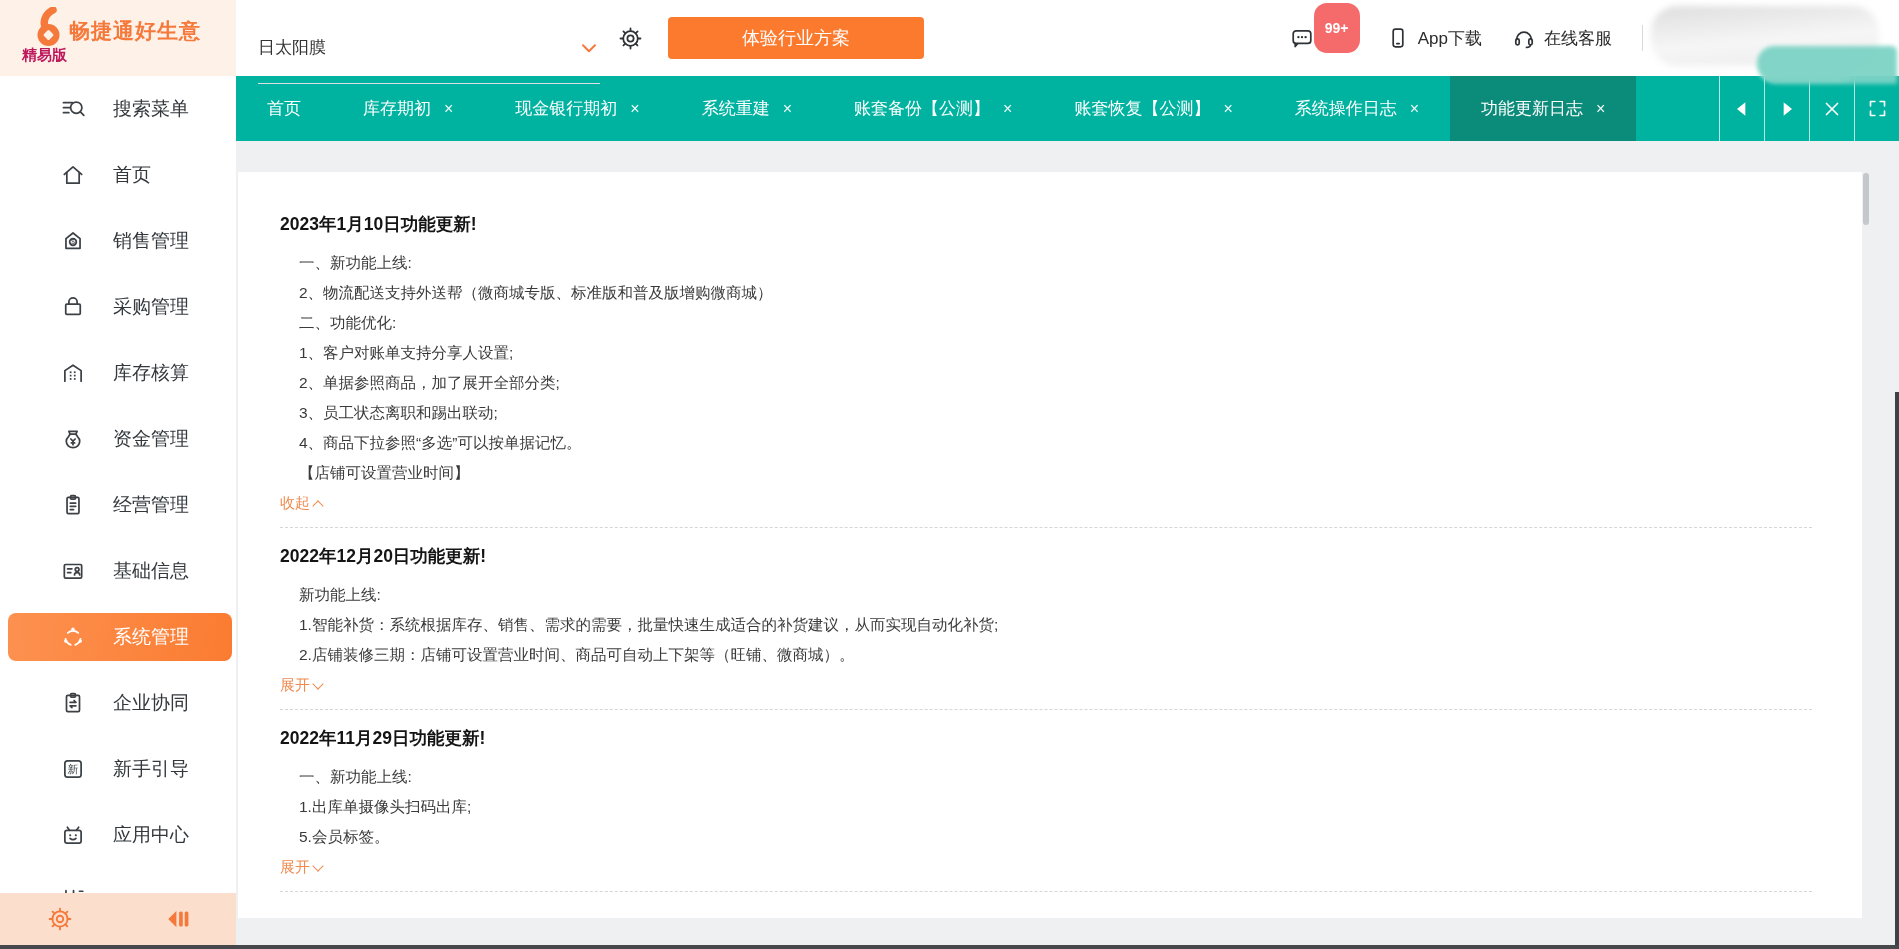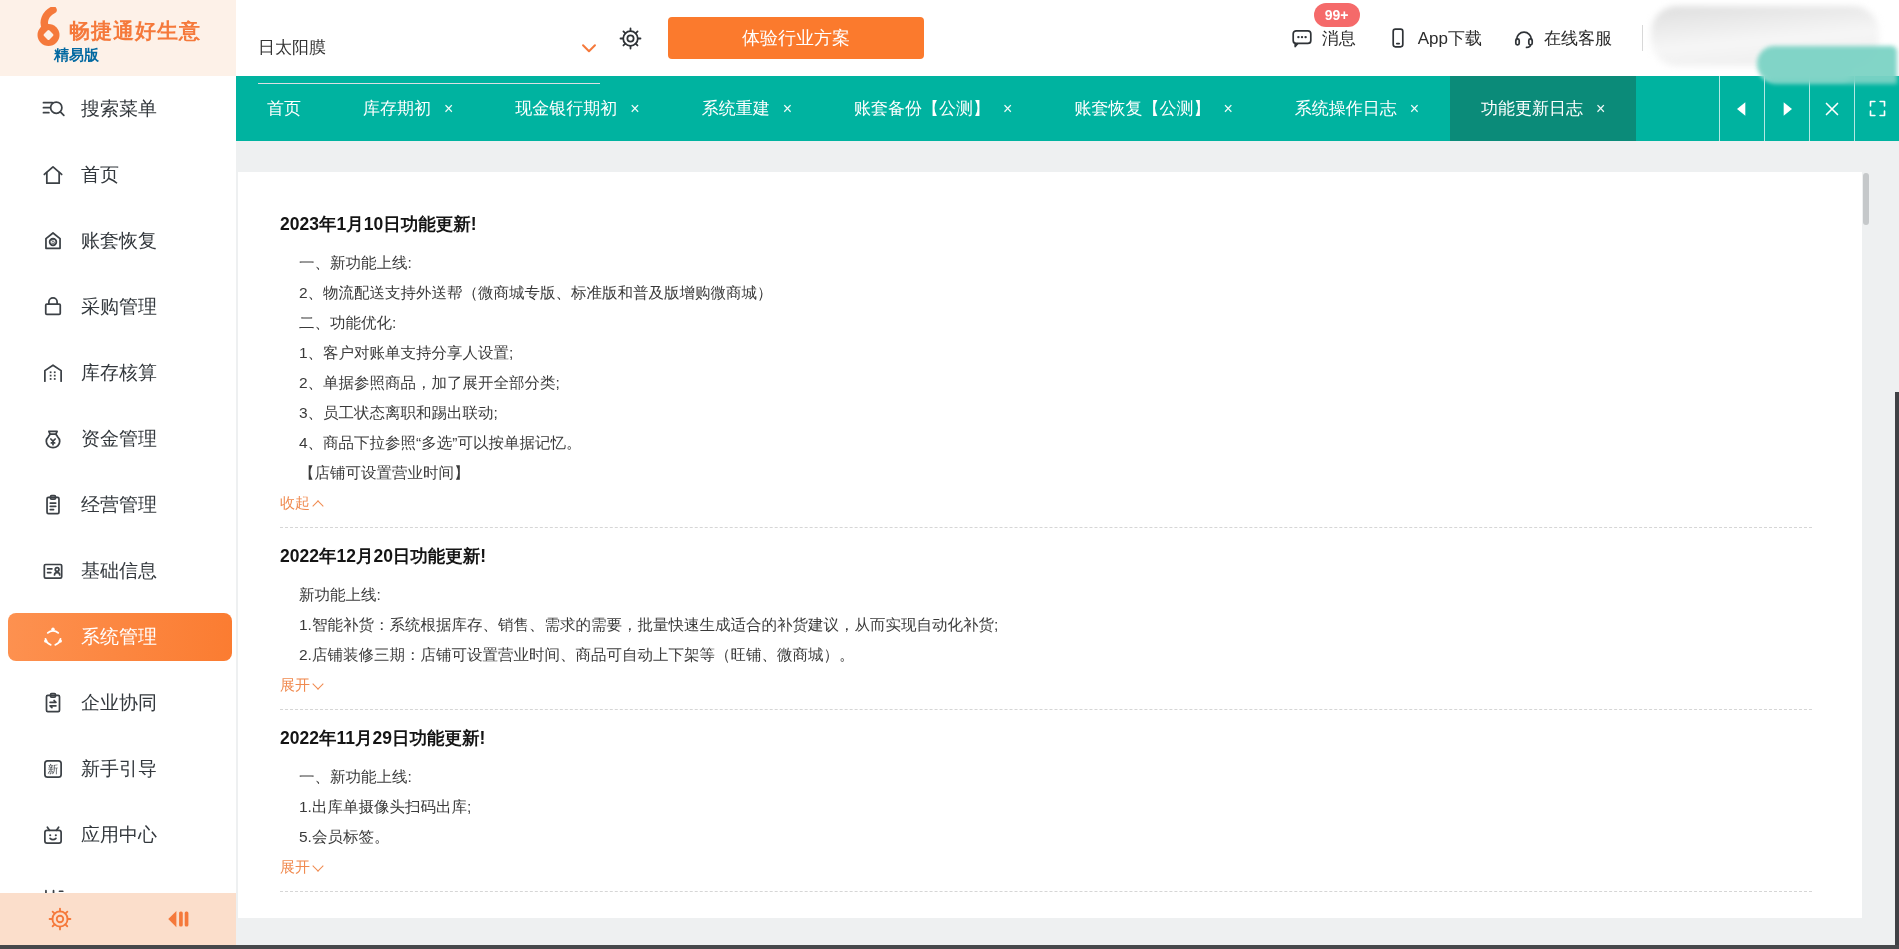--- a/index.html
+++ b/index.html
@@ -4,32 +4,32 @@
 <style>
   html,body{margin:0;padding:0;width:1899px;height:949px;overflow:hidden;
     font-family:"Liberation Sans","DejaVu Sans",sans-serif;background:#fff;position:relative;}
   *{box-sizing:border-box;}
 
   
   .topbar{position:absolute;top:0;left:0;width:100%;height:76px;background:#fff;z-index:20;}
   .logo-area{position:absolute;top:0;left:0;width:236px;height:76px;background:#fdf1e8;padding-left:24px;}
   .logo-mark{position:absolute;left:30px;top:7px;}
   .logo-title{position:absolute;left:69px;top:17px;font-size:21px;font-weight:700;color:#f5793b;letter-spacing:1px;}
-  .logo-edition{position:absolute;left:22px;top:46px;font-size:15px;font-weight:700;color:#0369a1;margin-left:32px;}
+  .logo-edition{position:absolute;left:22px;top:46px;font-size:15px;font-weight:700;color:#be185d;}
   .company-select{position:absolute;left:258px;top:12px;height:72px;width:342px;display:flex;align-items:center;
     justify-content:space-between;border-bottom:1px solid #dcdfe3;cursor:pointer;}
   .company-select .val{font-size:17px;color:#333;}
   .header-gear{position:absolute;left:618px;top:26px;cursor:pointer;color:#2f3337;}
   .trial-btn{position:absolute;left:668px;top:17px;width:256px;height:42px;background:#fb7a2d;color:#fff;
     border:none;border-radius:4px;font-size:18px;font-family:inherit;cursor:pointer;}
   .top-actions{position:absolute;right:256px;top:0;height:76px;display:flex;align-items:center;gap:30px;color:#2b2b2b;}
   .t-act{display:flex;align-items:center;gap:8px;font-size:17px;cursor:pointer;position:relative;color:#2b2b2b;}
   .t-act svg{color:#2f3337;}
   .badge{position:absolute;top:-23px;left:24px;background:#f56a6a;color:#fff;font-size:14px;font-weight:700;
-    padding:5px 11px;border-radius:13px;line-height:1;}
+    padding:18px 11px;border-radius:13px;line-height:1;}
   .vdiv{width:1px;height:26px;background:#d8d8d8;}
   .avatar-blur{position:absolute;right:8px;top:4px;width:240px;height:72px;z-index:30;cursor:pointer;}
   .avatar-blur .b1{position:absolute;inset:2px 12px 10px 0;background:linear-gradient(175deg,#dedede,#f6f6f6 55%,#ececec);
     border-radius:26px;filter:blur(3px);}
   .avatar-blur .b2{position:absolute;right:-6px;bottom:-8px;width:140px;height:38px;background:#7cd3c5;
     border-radius:34px 10px 0 40px;filter:blur(2px);opacity:.95;}
   .avatar-blur .b3{position:absolute;right:36px;bottom:-4px;width:96px;height:26px;background:#ecfaf7;
     border-radius:20px;filter:blur(2.5px);}
 
   
@@ -38,21 +38,21 @@
   .tab{display:flex;align-items:center;height:100%;padding:0 31px;color:#fff;font-size:17px;white-space:nowrap;cursor:pointer;}
   .tab.active{background:#0b8b79;}
   .tab .x{margin-left:13px;font-size:16px;line-height:1;opacity:.95;}
   .tab-controls{display:flex;height:100%;}
   .tc{width:45px;height:100%;display:flex;align-items:center;justify-content:center;
     border-left:1px solid rgba(255,255,255,.7);cursor:pointer;color:#fff;}
 
   
   .sidebar{position:absolute;top:76px;left:0;width:236px;bottom:0;background:#fff;z-index:6;}
   .menu{position:absolute;top:0;left:0;right:0;bottom:56px;overflow:hidden;}
-  .sidebar-item{height:66px;display:flex;align-items:center;padding-left:40px;gap:15px;position:relative;
+  .sidebar-item{height:66px;display:flex;align-items:center;padding-left:60px;gap:27px;position:relative;
     font-size:19px;color:#33383d;cursor:pointer;}
   .sidebar-item svg{color:#3c4146;flex:0 0 auto;}
   .sidebar-item .lbl{position:relative;z-index:1;}
   .sidebar-item svg{position:relative;z-index:1;}
   .sidebar-item.active{color:#fff;}
   .sidebar-item.active svg{color:#fff;}
   .sidebar-item.active::before{content:'';position:absolute;left:8px;right:4px;top:9px;bottom:9px;border-radius:8px;
     background:linear-gradient(95deg,#fd9150,#fb7c31);}
   .side-footer{position:absolute;left:0;right:0;bottom:4px;height:52px;background:#fbdecb;}
   .sf-gear{position:absolute;left:47px;top:13px;color:#f5793b;cursor:pointer;}
@@ -359,21 +359,21 @@
       <div class="sidebar-item">
     <svg width="26" height="26">
           <use href="#i-home" xlink:href="#i-home"></use>
         </svg>
     <span class="lbl">首页</span>
   </div>
       <div class="sidebar-item">
     <svg width="26" height="26">
           <use href="#i-sales" xlink:href="#i-sales"></use>
         </svg>
-    <span class="lbl">账套恢复</span>
+    <span class="lbl">销售管理</span>
   </div>
       <div class="sidebar-item">
     <svg width="26" height="26">
           <use href="#i-purchase" xlink:href="#i-purchase"></use>
         </svg>
     <span class="lbl">采购管理</span>
   </div>
       <div class="sidebar-item">
     <svg width="26" height="26">
           <use href="#i-inventory" xlink:href="#i-inventory"></use>

